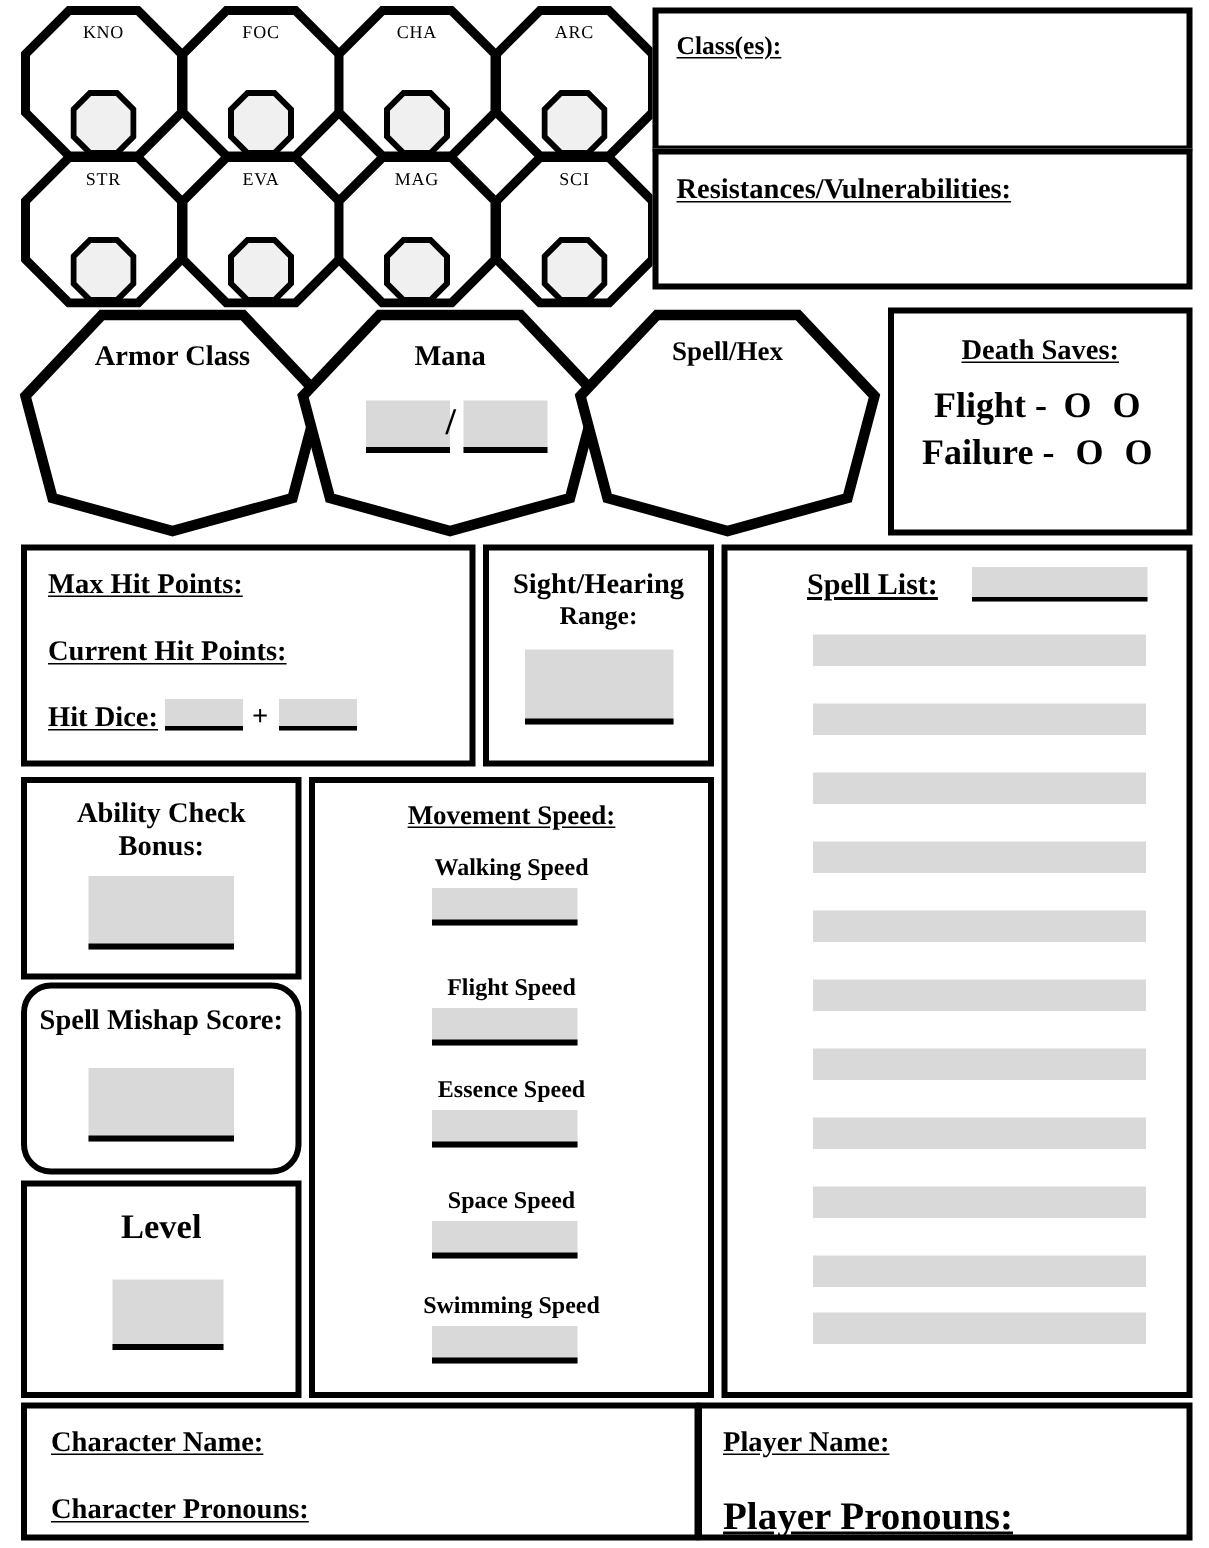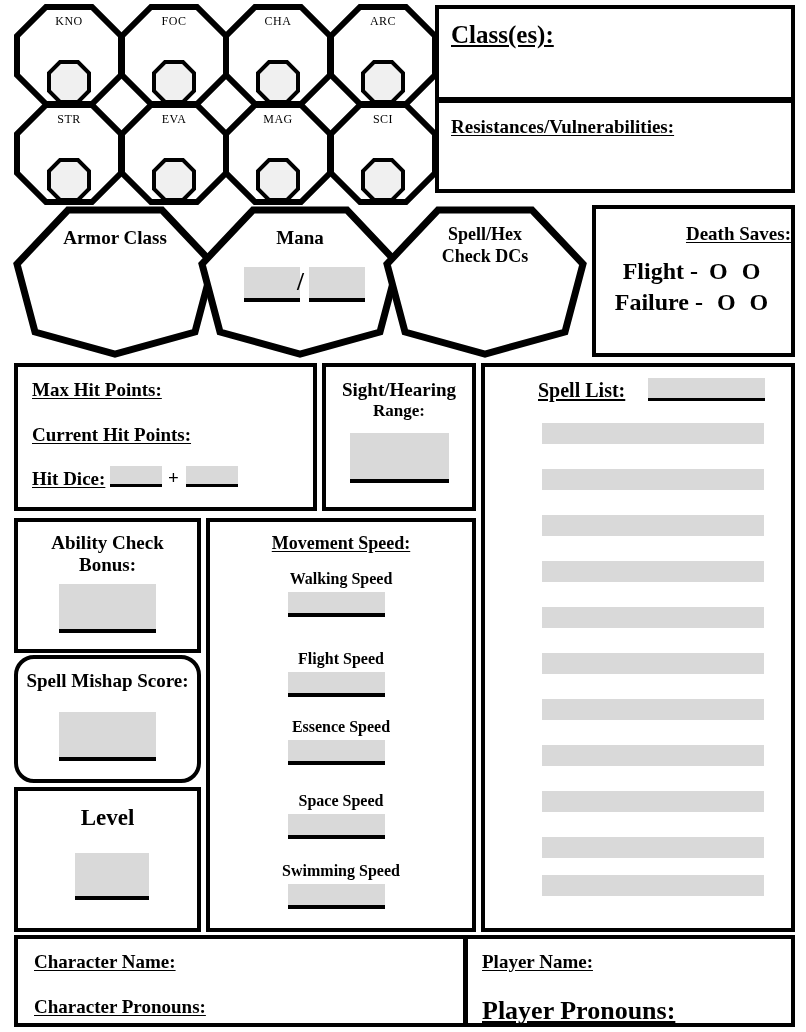--- a/index.html
+++ b/index.html
@@ -174,21 +174,21 @@
     <svg class="oct-big" viewBox="0 0 110 103">
       <polygon points="32,3 78,3 107,32 107,71 78,100 32,100 3,71 3,32" fill="#fff" stroke="#000" stroke-width="6"></polygon>
     </svg>
     <div class="oct-label">SCI</div>
     <svg class="oct-small" style="left:33px; top:56px;" viewBox="0 0 44 44">
       <polygon points="13,2 31,2 42,13 42,31 31,42 13,42 2,31 2,13" fill="#f0f0f0" stroke="#000" stroke-width="4"></polygon>
     </svg>
   </div>
 
   <div class="box" style="left:435px; top:5px; width:360px; height:96px;">
-    <div class="lbl abs" style="left:12px; top:12px; font-size:25px;">Class(es):</div>
+    <div class="lbl abs" style="left:12px; top:12px; font-size:17px;">Class(es):</div>
     <div class="abs" style="left:12px; top:42px; width:330px; font-size:17px;"></div>
   </div>
 
   <div class="box" style="left:435px; top:99px; width:360px; height:94px;">
     <div class="lbl abs" style="left:12px; top:13px; font-size:19px;">Resistances/Vulnerabilities:</div>
     <div class="abs" style="left:12px; top:45px; width:330px; font-size:17px;"></div>
   </div>
 
   <div class="hept" style="left:13px; top:206px; width:204px; height:152px;">
     <svg width="204" height="152" viewBox="0 0 204 152">
@@ -212,26 +212,25 @@
       <div class="fill" style="width:56px; height:31px;"></div>
       <div class="abs" style="left:0; top:2px; width:56px; text-align:center; font-size:19px;"></div>
     </div>
   </div>
 
   <div class="hept" style="left:383px; top:206px; width:204px; height:152px;">
     <svg width="204" height="152" viewBox="0 0 204 152">
       <polygon points="55,4 149,4 200,58 182,126 102,148 22,126 4,58" fill="#fff" stroke="#000" stroke-width="7"></polygon>
     </svg>
     <div class="hept-label" style="top:18px; font-size:18px;">Spell/Hex</div>
-    <div class="hept-label" style="top:40px; font-size:18px;">Check DCs</div>
     <div class="abs" style="left:52px; top:72px; width:100px; height:40px; font-size:20px; text-align:center;"></div>
   </div>
 
   <div class="box" style="left:592px; top:205px; width:203px; height:152px;">
-    <div class="lbl abs" style="left:0; top:14px; width:100%; text-align:right; font-size:19px;">Death Saves:</div>
+    <div class="lbl abs" style="left:0; top:14px; width:100%; text-align:center; font-size:19px;">Death Saves:</div>
     <div class="abs" style="left:0; top:49px; width:100%; text-align:center; font-size:24px; font-weight:bold; white-space:nowrap;">
       <span>Flight -</span>
       <span style="letter-spacing:4px; margin-left:5px;">O O</span>
     </div>
     <div class="abs" style="left:0; top:80px; width:100%; text-align:center; font-size:24px; font-weight:bold; white-space:nowrap;">
       <span>Failure -</span>
       <span style="letter-spacing:4px; margin-left:8px;">O O</span>
     </div>
   </div>
 

